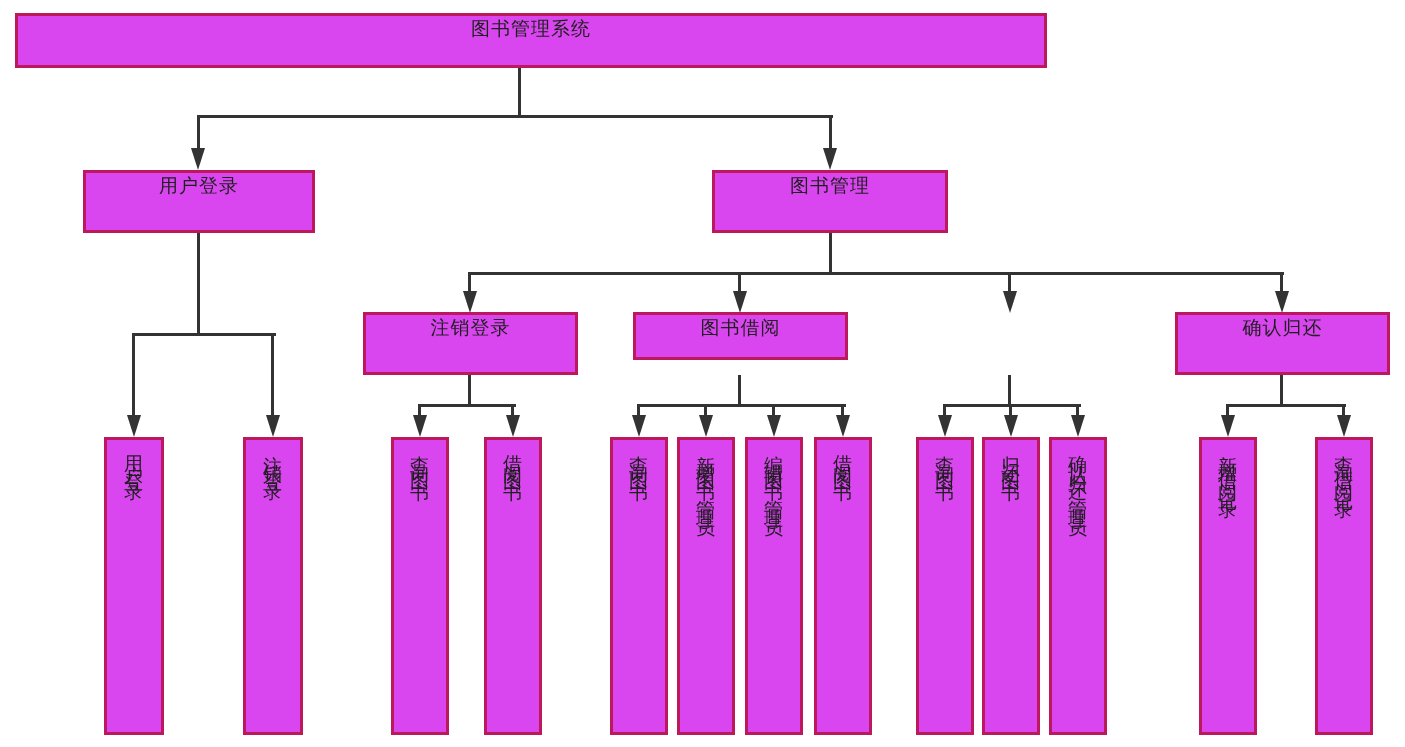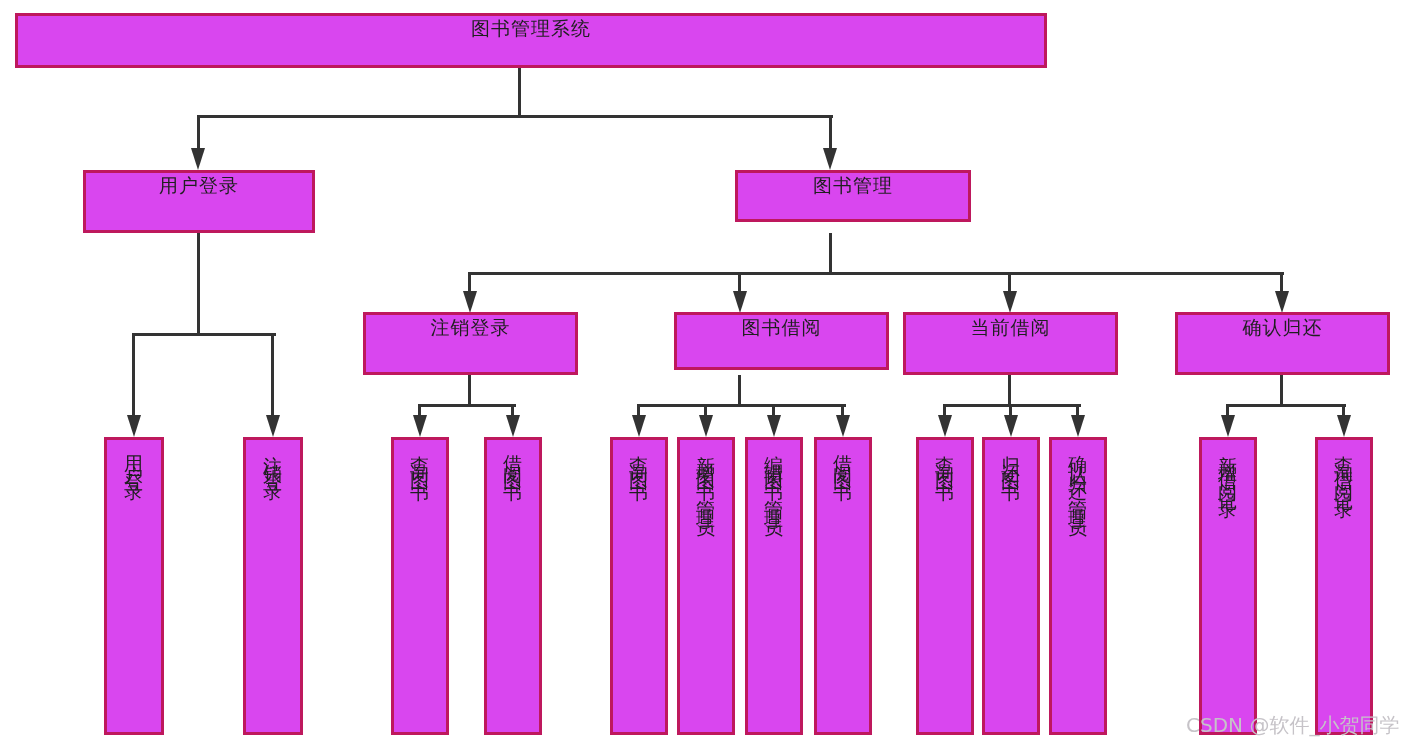--- a/index.html
+++ b/index.html
@@ -67,21 +67,21 @@
   <div class="vl" style="left:518px; top:68px; height:50px;"></div>
   <div class="hl" style="left:197px; top:115px; width:636px;"></div>
   <div class="vl" style="left:197px; top:115px; height:35px;"></div>
   <div class="arr" style="left:191px; top:148px;"></div>
   <div class="vl" style="left:829px; top:115px; height:35px;"></div>
   <div class="arr" style="left:823px; top:148px;"></div>
 
   <div class="box" style="left:83px; top:170px; width:232px; height:63px;">
     <span class="lbl">用户登录</span>
   </div>
-  <div class="box" style="left:712px; top:170px; width:236px; height:52px;margin-left:23px;">
+  <div class="box" style="left:712px; top:170px; width:236px; height:63px;">
     <span class="lbl">图书管理</span>
   </div>
 
   <div class="vl" style="left:197px; top:233px; height:103px;"></div>
   <div class="hl" style="left:133px; top:333px; width:143px;"></div>
   <div class="vl" style="left:132px; top:333px; height:84px;"></div>
   <div class="arr" style="left:127px; top:415px;"></div>
   <div class="vl" style="left:271px; top:333px; height:84px;"></div>
   <div class="arr" style="left:266px; top:415px;"></div>
 
@@ -92,25 +92,22 @@
   <div class="vl" style="left:738px; top:272px; height:22px;"></div>
   <div class="arr" style="left:733px; top:291px;"></div>
   <div class="vl" style="left:1008px; top:272px; height:22px;"></div>
   <div class="arr" style="left:1003px; top:291px;"></div>
   <div class="vl" style="left:1280px; top:272px; height:22px;"></div>
   <div class="arr" style="left:1275px; top:291px;"></div>
 
   <div class="box" style="left:363px; top:312px; width:215px; height:63px;">
     <span class="lbl">注销登录</span>
   </div>
-  <div class="box" style="left:633px; top:312px; width:215px; height:58px;margin-left:41px;">
+  <div class="box" style="left:633px; top:312px; width:215px; height:48px;">
     <span class="lbl">图书借阅</span>
-  </div>
-  <div class="box" style="left:903px; top:312px; width:215px; height:63px;">
-    <span class="lbl">当前借阅</span>
   </div>
   <div class="box" style="left:1175px; top:312px; width:215px; height:63px;">
     <span class="lbl">确认归还</span>
   </div>
 
   <div class="vl" style="left:468px; top:375px; height:32px;"></div>
   <div class="hl" style="left:418px; top:404px; width:98px;"></div>
   <div class="vl" style="left:418px; top:404px; height:13px;"></div>
   <div class="arr" style="left:413px; top:415px;"></div>
   <div class="vl" style="left:511px; top:404px; height:13px;"></div>
@@ -180,15 +177,14 @@
     <span class="vlbl">确认归还（管理员）</span>
   </div>
 
   <div class="box leaf" style="left:1199px; top:437px; width:58px; height:298px;">
     <span class="vlbl">新增借阅记录</span>
   </div>
   <div class="box leaf" style="left:1315px; top:437px; width:58px; height:298px;">
     <span class="vlbl">查询借阅记录</span>
   </div>
 
-  <div id="watermark">CSDN @软件_小贺同学</div>
 
 </div>
 
 </body></html>

